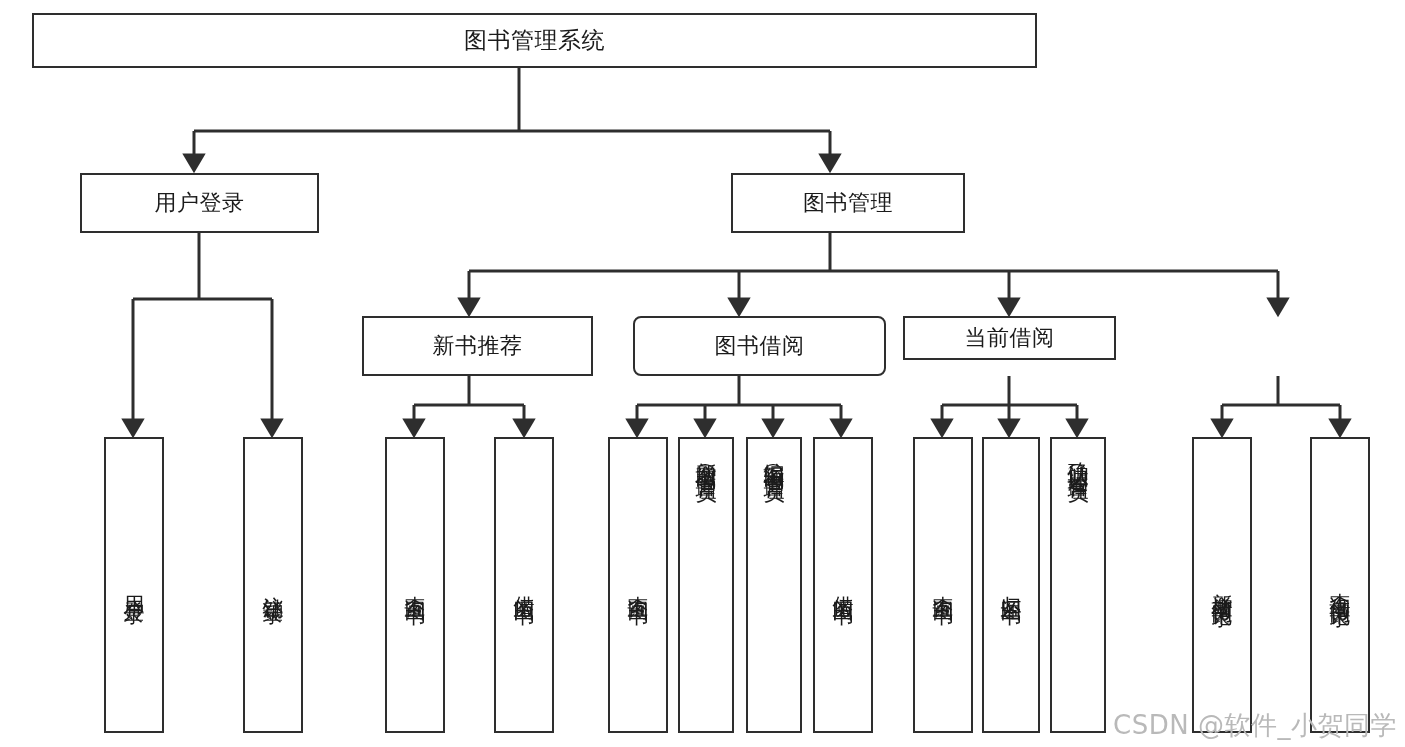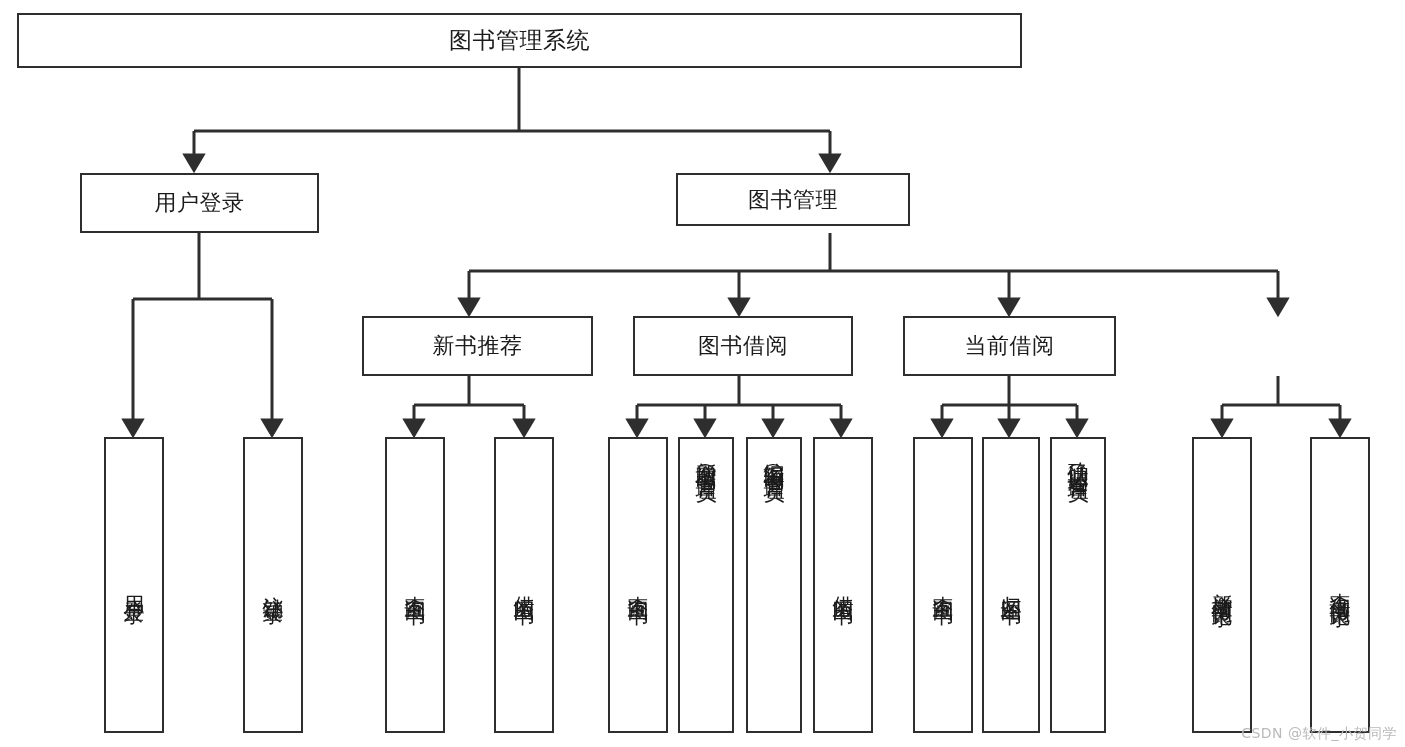--- a/index.html
+++ b/index.html
@@ -65,21 +65,21 @@
     left: 0;
     top: 0;
     width: 1405px;
     height: 747px;
     pointer-events: none;
   }
   .watermark {
     position: absolute;
     right: 8px;
     bottom: 4px;
-    font-size: 14px;
+    font-size: 26px;
     color: #b9b9b9;
     white-space: nowrap;
     letter-spacing: 0.5px;
   }
 </style>
 </head>
 <body>
 
 <div id="diagram-root">
 
@@ -142,41 +142,41 @@
     </g>
 
     <g stroke="#2e2e2e" stroke-width="3" fill="none">
       <path d="M1278,376 L1278,405"></path>
       <path d="M1222,405 L1340,405"></path>
       <path d="M1222,405 L1222,428" marker-end="url(#arrowhead)"></path>
       <path d="M1340,405 L1340,428" marker-end="url(#arrowhead)"></path>
     </g>
   </svg>
 
-  <div class="node horizontal root" style="left:17px; top:13px; width:1005px; height:55px;">
+  <div class="node horizontal root" style="left:32px; top:13px; width:1005px; height:55px;">
     <span class="node-label">图书管理系统</span>
   </div>
 
   <div class="node horizontal" style="left:80px; top:173px; width:239px; height:60px;">
     <span class="node-label">用户登录</span>
   </div>
 
-  <div class="node horizontal" style="left:676px; top:173px; width:234px; height:53px;">
+  <div class="node horizontal" style="left:731px; top:173px; width:234px; height:60px;">
     <span class="node-label">图书管理</span>
   </div>
 
   <div class="node horizontal" style="left:362px; top:316px; width:231px; height:60px;">
     <span class="node-label">新书推荐</span>
   </div>
 
-  <div class="node horizontal" style="left:633px; top:316px; width:220px; height:60px;">
+  <div class="node horizontal" style="left:633px; top:316px; width:253px; height:60px;border-radius:8px;">
     <span class="node-label">图书借阅</span>
   </div>
 
-  <div class="node horizontal" style="left:903px; top:316px; width:213px; height:60px;">
+  <div class="node horizontal" style="left:903px; top:316px; width:213px; height:44px;">
     <span class="node-label">当前借阅</span>
   </div>
 
 
   <div class="node vertical centered" style="left:104px; top:437px; width:60px; height:296px;">
     <span class="node-label">用户登录</span>
   </div>
 
   <div class="node vertical centered" style="left:243px; top:437px; width:60px; height:296px;">
     <span class="node-label">注销登录</span>

